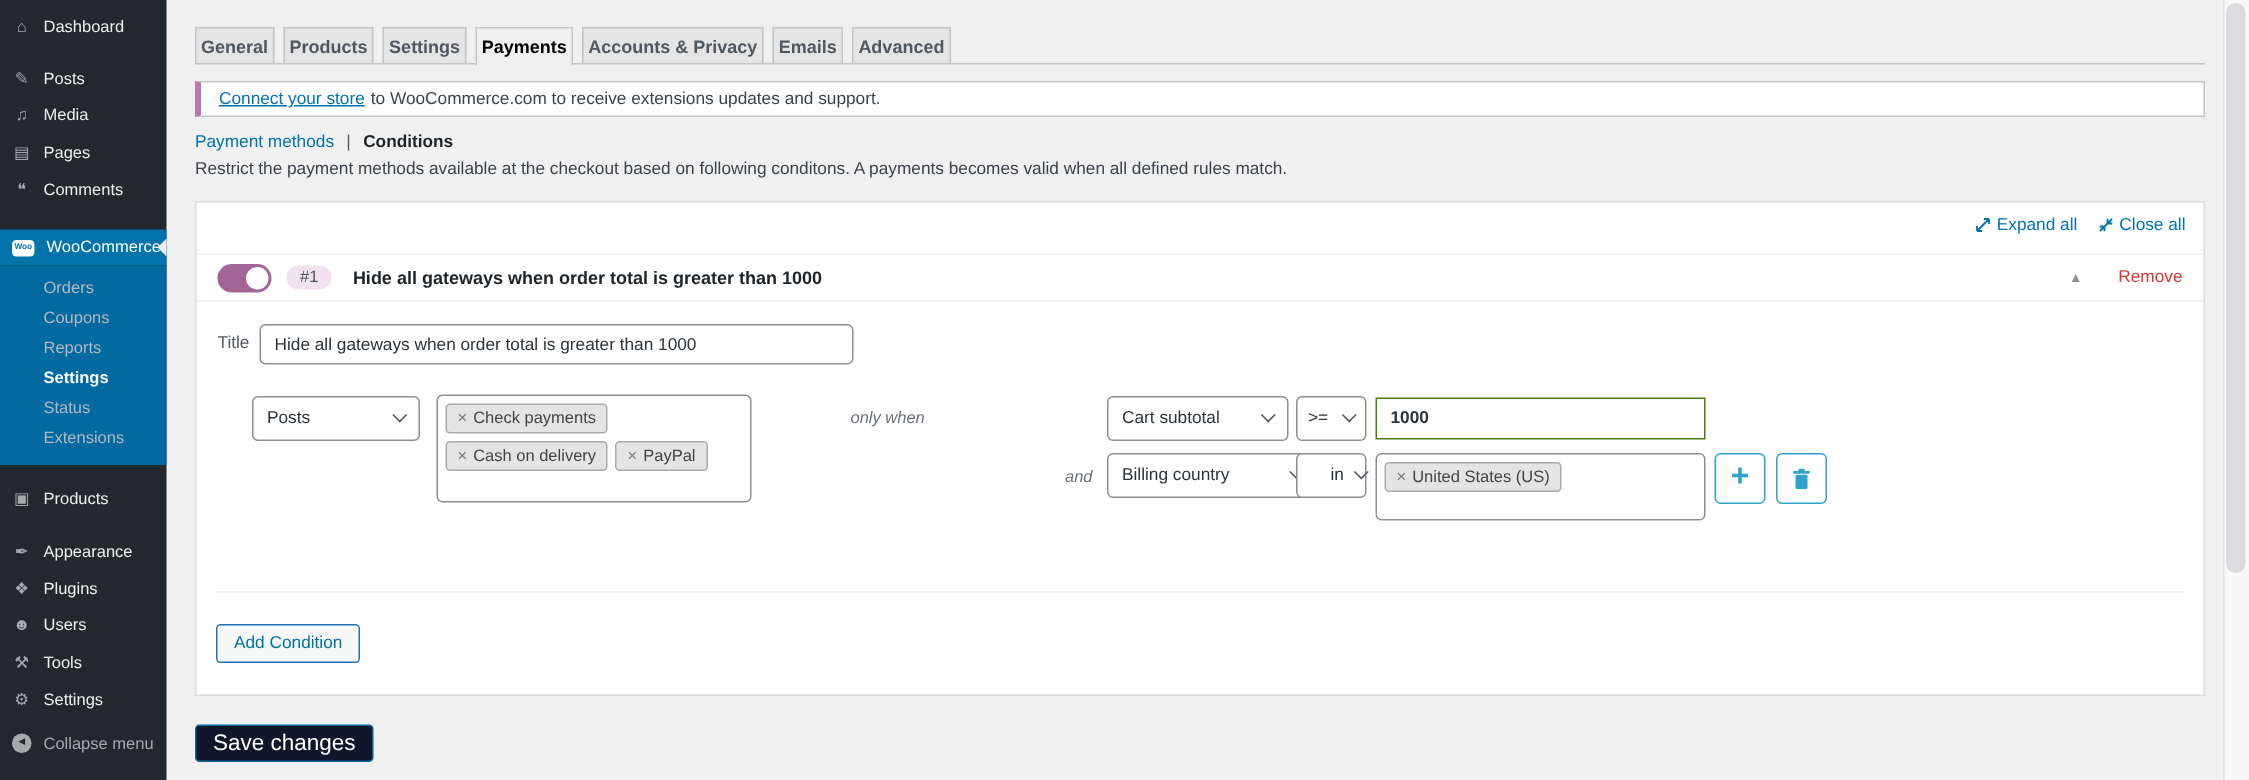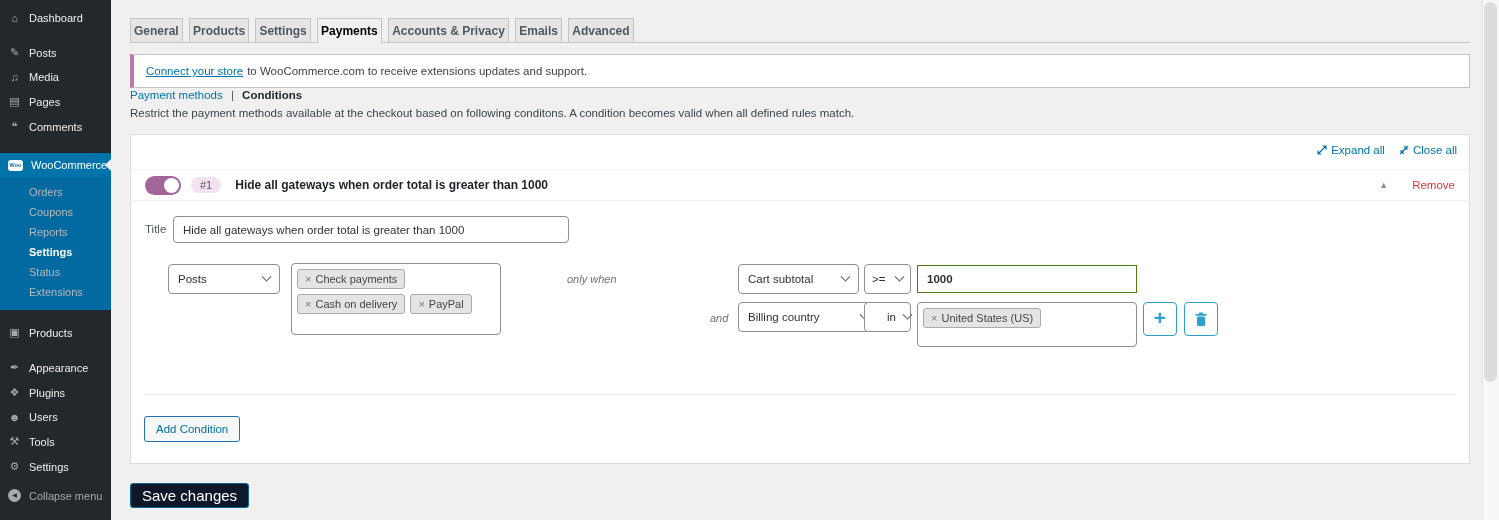--- a/index.html
+++ b/index.html
@@ -58,21 +58,21 @@
     background:#e5e5e6; border:1px solid #c3c4c7; border-bottom:none;
     font-size:12px; font-weight:bold; color:#50575e; cursor:pointer;
   }
   .nav-tab.active {
     background:#f0f0f1; color:#000; padding-bottom:5px;
     border-bottom:1px solid #f0f0f1; margin-bottom:-1px;
   }
 
   
   .notice {
-    position:absolute; left:19px; width:1340px; top:54px; height:34px;
+    position:absolute; left:19px; width:1340px; top:54px; height:24px;
     background:#fff; border:1px solid #c3c4c7; border-left:4px solid #bb77ae;
     display:flex; align-items:center; padding:0 12px; font-size:11.5px; color:#3c434a;
   }
   a.link { color:#0073aa; text-decoration:underline; cursor:pointer; }
   .notice .after-link { margin-left:4px; text-decoration:none; }
 
   
   .subnav { position:absolute; left:19px; top:89px; font-size:11.5px; }
   .subnav a { text-decoration:none; color:#0073aa; }
   .subnav .sep { color:#50575e; margin:0 5px; }
@@ -268,21 +268,21 @@
       <a class="link">Connect your store</a>
       <span class="after-link">to WooCommerce.com to receive extensions updates and support.</span>
     </div>
 
     <div class="subnav">
       <a>Payment methods</a>
       <span class="sep">|</span>
       <span class="current">Conditions</span>
     </div>
 
-    <p class="desc">Restrict the payment methods available at the checkout based on following conditons. A condition becomes valid when all defined rules match.</p>
+    <p class="desc">Restrict the payment methods available at the checkout based on following conditons. A payments becomes valid when all defined rules match.</p>
 
     <div class="panel">
 
       <div class="panel-toolbar">
         <a class="tool-link">
           <svg width="10" height="10" viewBox="0 0 10 10">
               <path d="M1 9 L9 1 M1 9 L1 5.6 M1 9 L4.4 9 M9 1 L5.6 1 M9 1 L9 4.4" stroke="#0073aa" stroke-width="1.2" fill="none"></path>
             </svg>
           <span>Expand all</span>
         </a>

